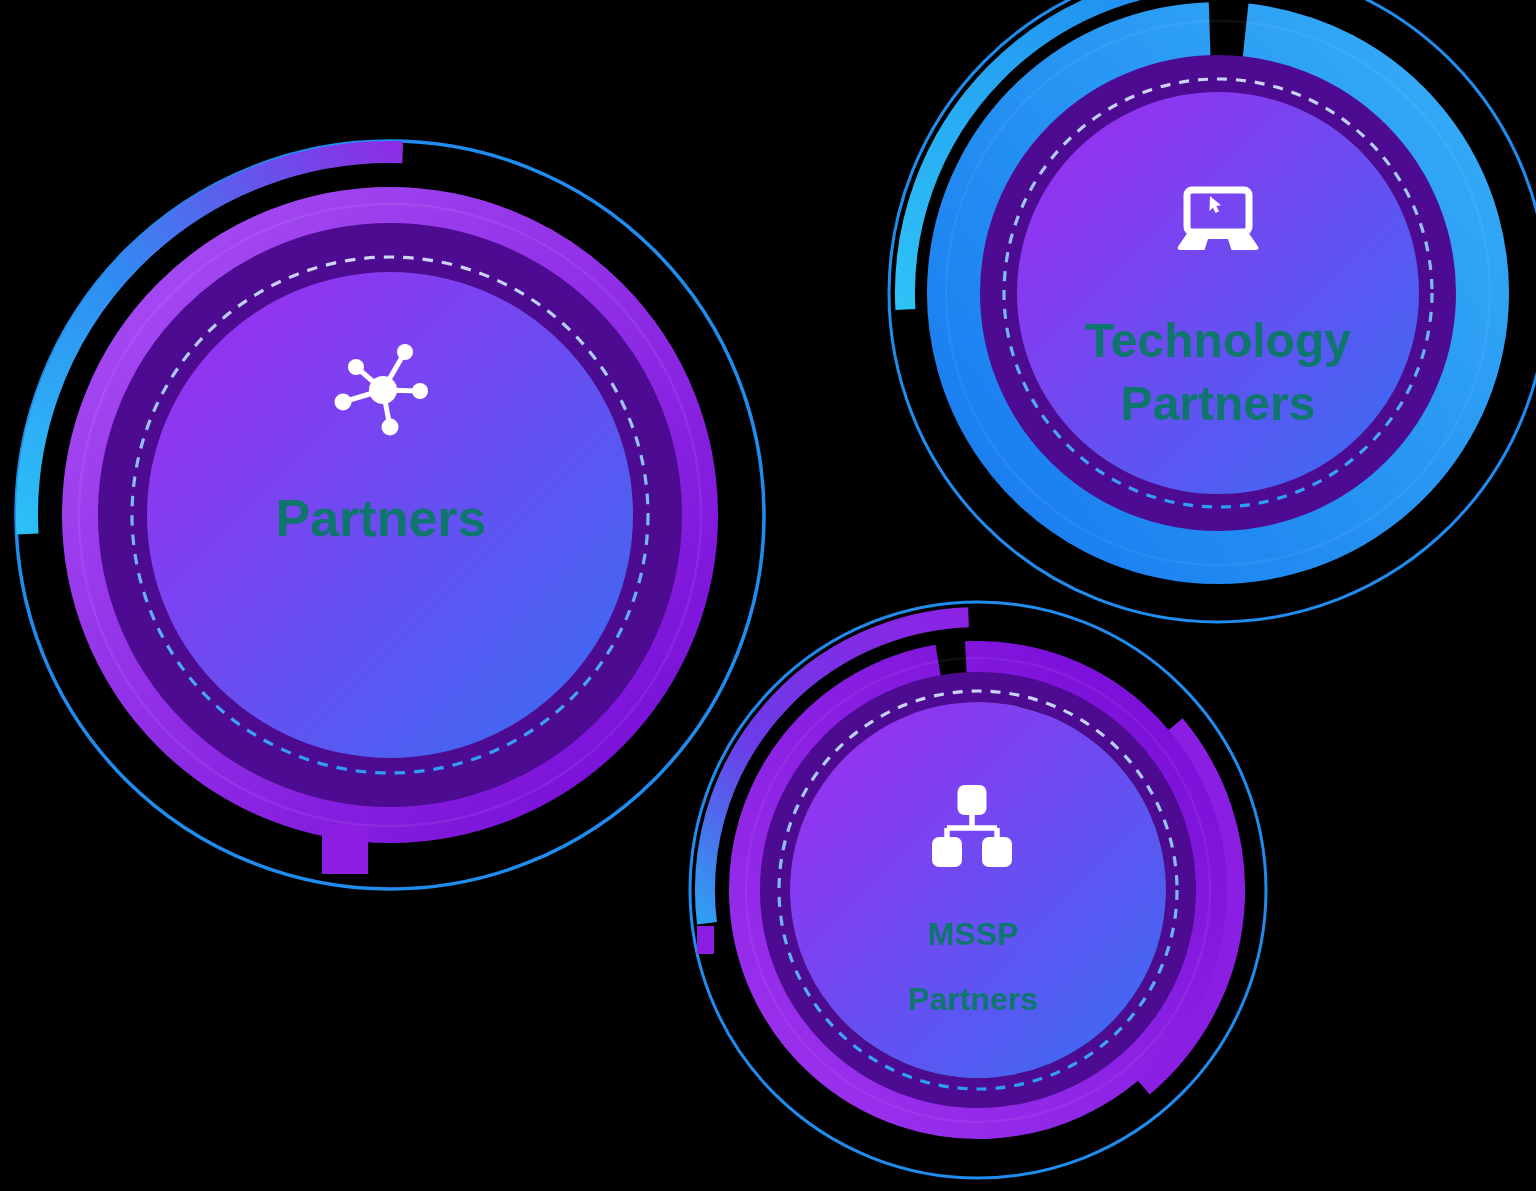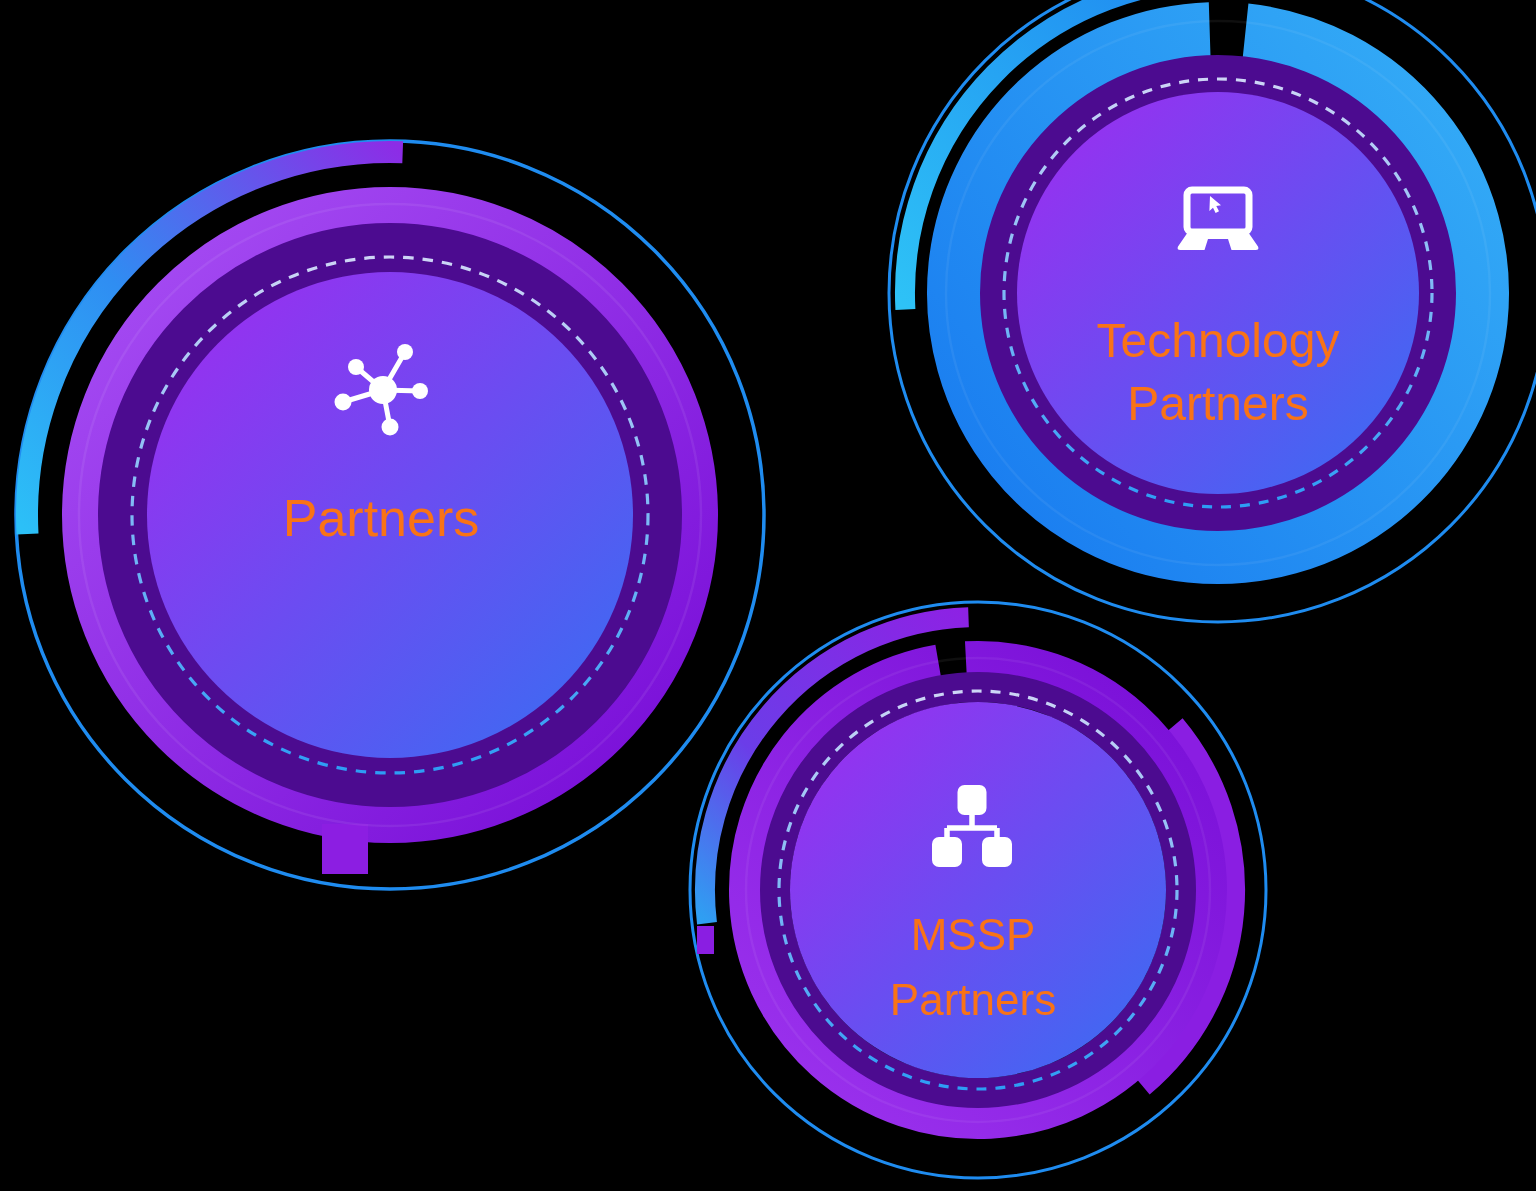--- a/index.html
+++ b/index.html
@@ -3,25 +3,25 @@
 <meta charset="utf-8">
 <style>
   html,body{margin:0;padding:0;background:#000;}
   .stage{
     position:relative;width:1536px;height:1191px;background:#000;
     overflow:hidden;font-family:"Liberation Sans",sans-serif;
   }
   .deco{position:absolute;left:0;top:0;width:1536px;height:1191px;pointer-events:none;}
   .partner-group{position:absolute;border-radius:50%;z-index:5;}
   .icon{position:absolute;}
-  .label{position:absolute;text-align:center;color:#f97316;font-weight:400;}
+  .label{position:absolute;text-align:center;color:#0f766e;font-weight:700;}
   .label .line{display:block;}
   .label-lg{font-size:52px;line-height:68px;}
   .label-md{font-size:48px;line-height:63px;}
-  .label-md2{font-size:44px;line-height:65px;}
+  .label-md2{font-size:32px;line-height:65px;}
 </style>
 </head>
 <body>
 
 <div class="stage">
 
   <svg class="deco" viewBox="0 0 1536 1191" xmlns="http://www.w3.org/2000/svg">
     <defs>
       <linearGradient id="g1-main" gradientUnits="userSpaceOnUse" x1="150" y1="250" x2="640" y2="760">
         <stop offset="0" stop-color="#a44af2"></stop>

